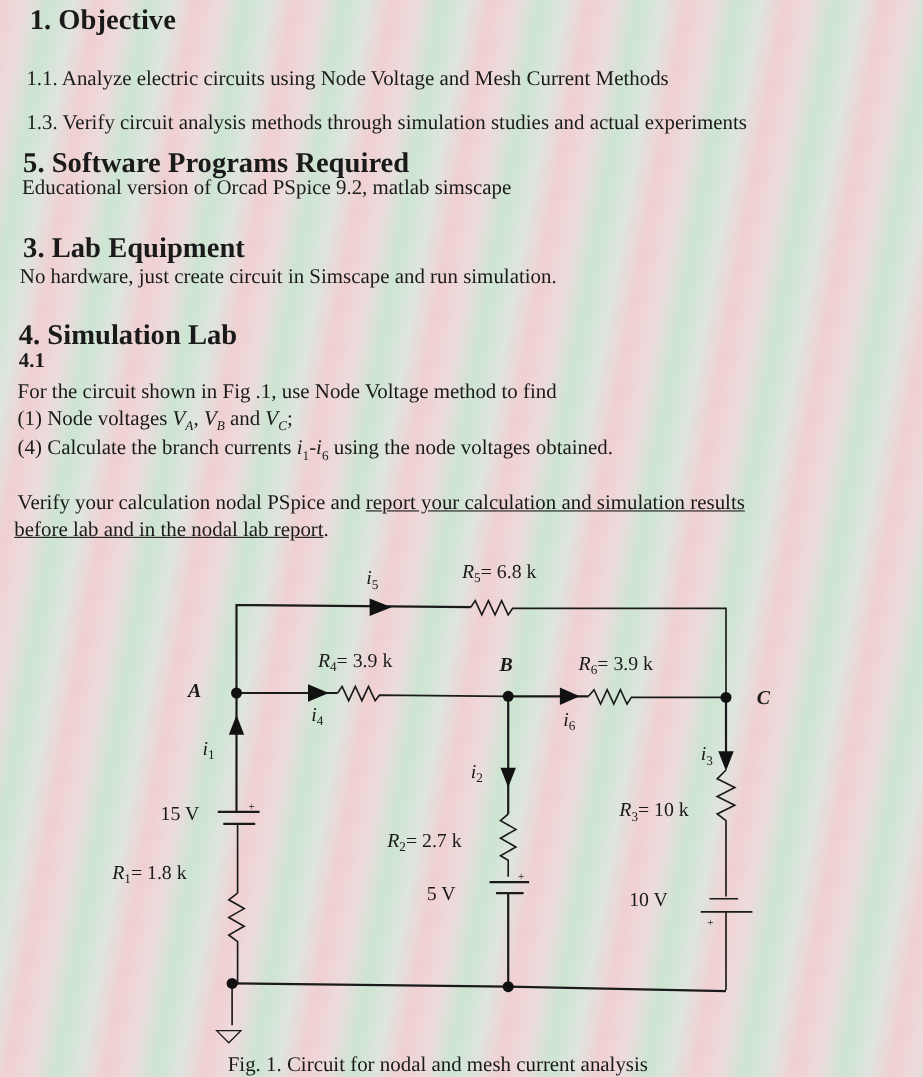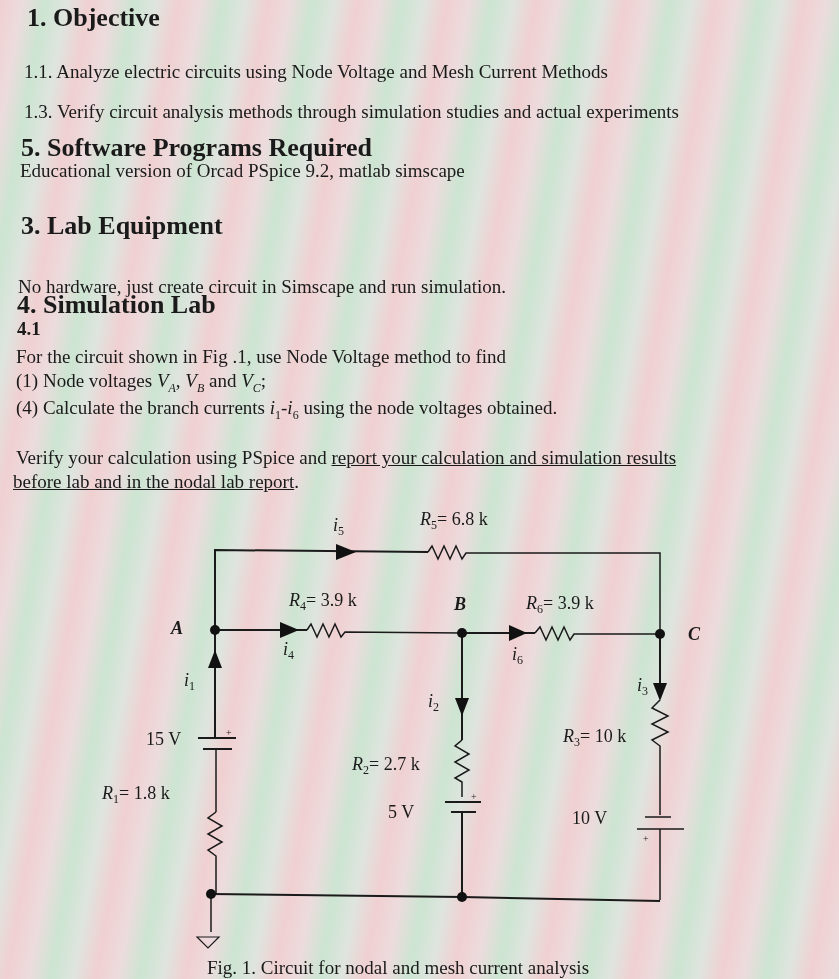--- a/index.html
+++ b/index.html
@@ -22,33 +22,33 @@
 <body>
 
 <div class="abs h" style="left:27px;top:3px;">1. Objective</div>
 <div class="abs t" style="left:24px;top:61px;">1.1. Analyze electric circuits using Node Voltage and Mesh Current Methods</div>
 <div class="abs t" style="left:24px;top:101px;">1.3. Verify circuit analysis methods through simulation studies and actual experiments</div>
 
 <div class="abs h" style="left:21px;top:133px;">5. Software Programs Required</div>
 <div class="abs t" style="left:20px;top:160px;">Educational version of Orcad PSpice 9.2, matlab simscape</div>
 
 <div class="abs h" style="left:21px;top:211px;">3. Lab Equipment</div>
-<div class="abs t" style="left:18px;top:241px;margin-top:35px;">No hardware, just create circuit in Simscape and run simulation.</div>
+<div class="abs t" style="left:18px;top:241px;">No hardware, just create circuit in Simscape and run simulation.</div>
 
 <div class="abs h" style="left:17px;top:290px;">4. Simulation Lab</div>
 <div class="abs t" style="left:17px;top:318px;font-weight:bold;">4.1</div>
 <div class="abs t" style="left:16px;top:346px;text-align:center;">For the circuit shown in Fig .1, use Node Voltage method to find</div>
 <div class="abs t" style="left:16px;top:370px;">
   <span>(1) Node voltages </span><span class="it">V</span><sub class="it">A</sub><span>, </span><span class="it">V</span><sub class="it">B</sub><span> and </span><span class="it">V</span><sub class="it">C</sub><span>;</span>
 </div>
 <div class="abs t" style="left:16px;top:397px;">
   <span>(4) Calculate the branch currents </span><span class="it">i</span><sub>1</sub><span>-</span><span class="it">i</span><sub>6</sub><span> using the node voltages obtained.</span>
 </div>
 <div class="abs t" style="left:16px;top:447px;">
-  <span>Verify your calculation using PSpice and </span><span class="u">report your calculation and simulation results</span>
+  <span>Verify your calculation nodal PSpice and </span><span class="u">report your calculation and simulation results</span>
 </div>
 <div class="abs t" style="left:13px;top:471px;">
   <span class="u">before lab and in the nodal lab report</span><span>.</span>
 </div>
 
 <svg style="position:absolute;left:0;top:0;" width="839" height="979" viewBox="0 0 839 979">
   <g stroke="#1a1a1a" stroke-width="2" fill="none">
 
     <path d="M215,629 L215,550 L428,552"></path>
     <path d="M428,552 L432,546 L438,559 L444,546 L450,559 L456,546 L462,559 L466,553 L660,553 L660,630" stroke-width="1.5"></path>

